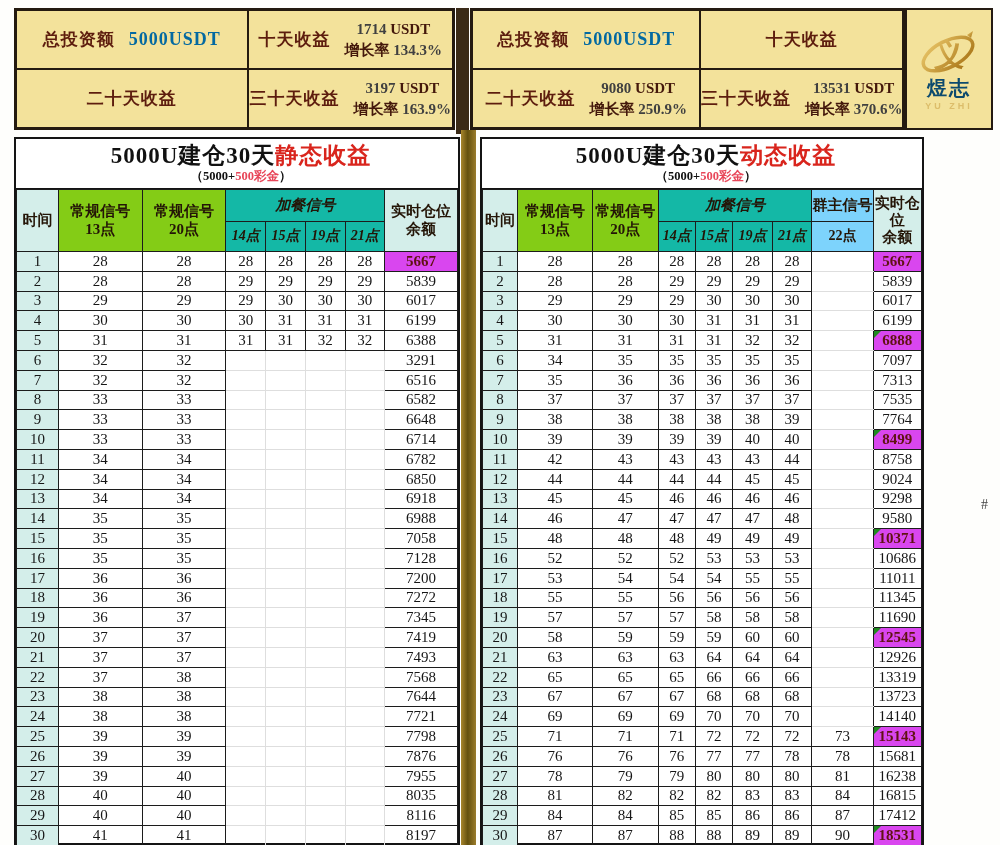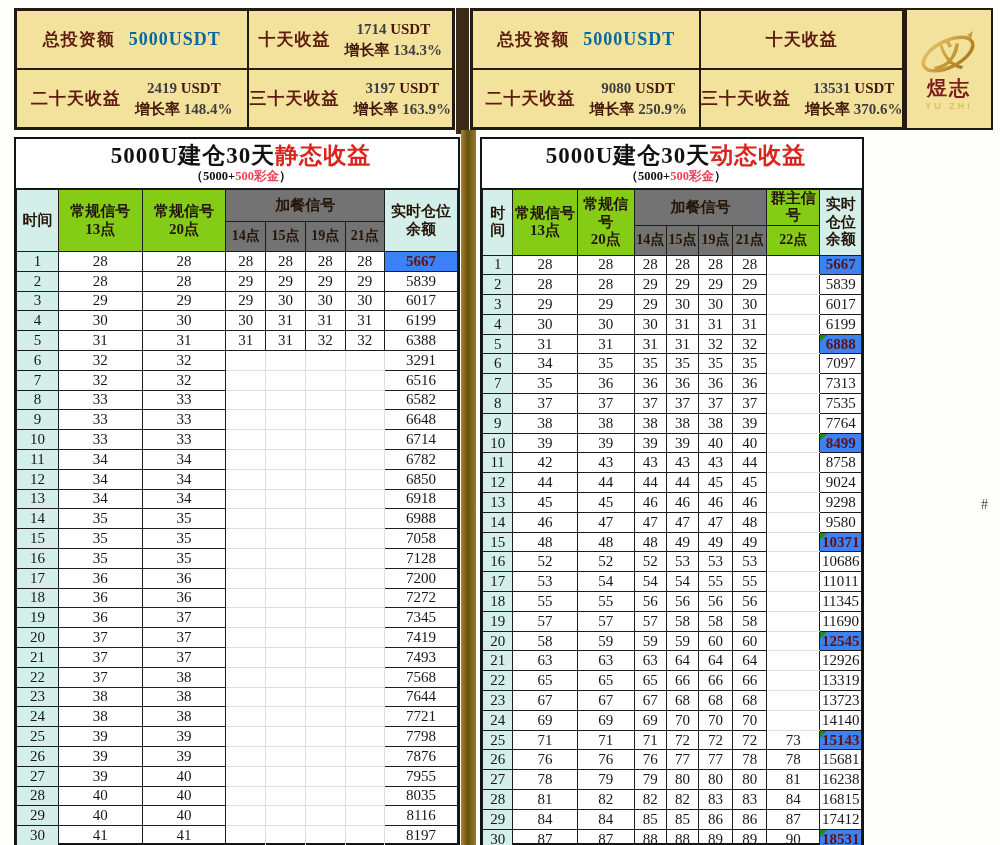--- a/index.html
+++ b/index.html
@@ -16,52 +16,52 @@
     gap:14px;box-sizing:border-box;padding:2px 6px;}
   .blabel{font-weight:bold;font-size:17px;color:#5d1d0e;letter-spacing:1px;white-space:nowrap;}
   .bvalue{font-weight:bold;font-size:18px;color:#0369a1;letter-spacing:1px;}
   .bstack{display:flex;flex-direction:column;align-items:center;line-height:1.35;}
   .bline{font-weight:bold;font-size:15px;color:#44180b;white-space:nowrap;}
   .rednum{color:#404040;}
   
   .logo-cell{position:absolute;left:905px;top:8px;width:88px;height:122px;background:#f3e29b;
     border:2px solid #241a10;box-sizing:border-box;display:flex;flex-direction:column;
     align-items:center;justify-content:center;}
-  .logo-name{font-weight:bold;font-size:20px;color:#7f1d1d;letter-spacing:2px;line-height:1;margin-top:2px;}
+  .logo-name{font-weight:bold;font-size:20px;color:#0c4a6e;letter-spacing:2px;line-height:1;margin-top:2px;}
   .logo-latin{font-weight:bold;font-size:9px;color:#dcbd6a;letter-spacing:3px;margin-top:3px;
     font-family:"Liberation Sans",sans-serif;}
   
   .divider-top{position:absolute;left:456px;top:8px;width:13px;height:126px;background:#3a2a16;}
   .divider-main{position:absolute;left:461px;top:130px;width:15px;height:715px;
     background:linear-gradient(90deg,#a8862c 0%,#64500e 45%,#9b7d2c 100%);}
   
   .panel{position:absolute;top:137px;height:708px;border:2px solid #141414;box-sizing:border-box;background:#fff;}
   .panel-left{left:14px;width:446px;}
-  .panel-right{left:480px;width:384px;}
+  .panel-right{left:480px;width:444px;}
   .ttl{height:50px;border-bottom:1.5px solid #141414;display:flex;flex-direction:column;
     align-items:center;justify-content:center;box-sizing:border-box;background:#fff;padding-left:8px;}
   .ttl-main{font-weight:bold;font-size:23px;color:#111;letter-spacing:1px;line-height:1.1;white-space:nowrap;}
   .ttl-accent{color:#d9251d;}
   .ttl-sub{font-weight:bold;font-size:12.5px;color:#111;line-height:1.2;white-space:nowrap;}
   .ttl-sub .r{color:#e8475a;}
   table{border-collapse:collapse;width:100%;table-layout:fixed;}
   th,td{border:1.5px solid #1c1c1c;text-align:center;vertical-align:middle;padding:0;box-sizing:border-box;}
   thead th{font-weight:bold;font-size:15px;color:#241507;line-height:1.15;}
   thead tr.h1 th{height:32px;}
   thead tr.h2 th{height:30px;font-size:14px;}
   .bg-cyan{background:#d4eeea;}
   .bg-cream{background:#84cc16;}
-  .bg-red{background:#737373;}
-  .bg-yellow{background:#84cc16;}
+  .bg-red{background:#14b8a6;font-style:italic;}
+  .bg-yellow{background:#7dd3fc;}
   tbody td{height:19.8px;font-size:15px;color:#161616;line-height:1;}
   tbody td.tcol{background:#d4eeea;}
   tbody td.faint{border:1px solid #dedede;}
   tbody td.m22e{border-top:1px solid #dedede;border-bottom:1px solid #dedede;
     border-left:1.5px solid #1c1c1c;border-right:1.5px solid #1c1c1c;}
-  tbody td.red{background:#3b82f6;position:relative;}
+  tbody td.red{background:#d946ef;position:relative;}
   tbody td.red span{color:#5f1212;font-weight:bold;}
   .corner{position:absolute;left:0;top:0;width:0;height:0;
     border-top:7px solid #1f8a1f;border-right:7px solid transparent;}
   .stray{position:absolute;left:981px;top:497px;font-size:14px;color:#444;}
 </style>
 </head>
 <body>
 
 <div class="banner banner-left">
   <div class="bcell">
@@ -70,24 +70,20 @@
   </div>
   <div class="bcell">
     <span class="blabel">十天收益</span>
     <span class="bstack">
       <span class="bline"><span class="rednum">1714</span><span> USDT</span></span>
       <span class="bline"><span>增长率 </span><span class="rednum">134.3%</span></span>
     </span>
   </div>
   <div class="bcell">
     <span class="blabel">二十天收益</span>
-    <span class="bstack">
-      <span class="bline"><span class="rednum">2419</span><span> USDT</span></span>
-      <span class="bline"><span>增长率 </span><span class="rednum">148.4%</span></span>
-    </span>
   </div>
   <div class="bcell">
     <span class="blabel">三十天收益</span>
     <span class="bstack">
       <span class="bline"><span class="rednum">3197</span><span> USDT</span></span>
       <span class="bline"><span>增长率 </span><span class="rednum">163.9%</span></span>
     </span>
   </div>
 </div>
 

